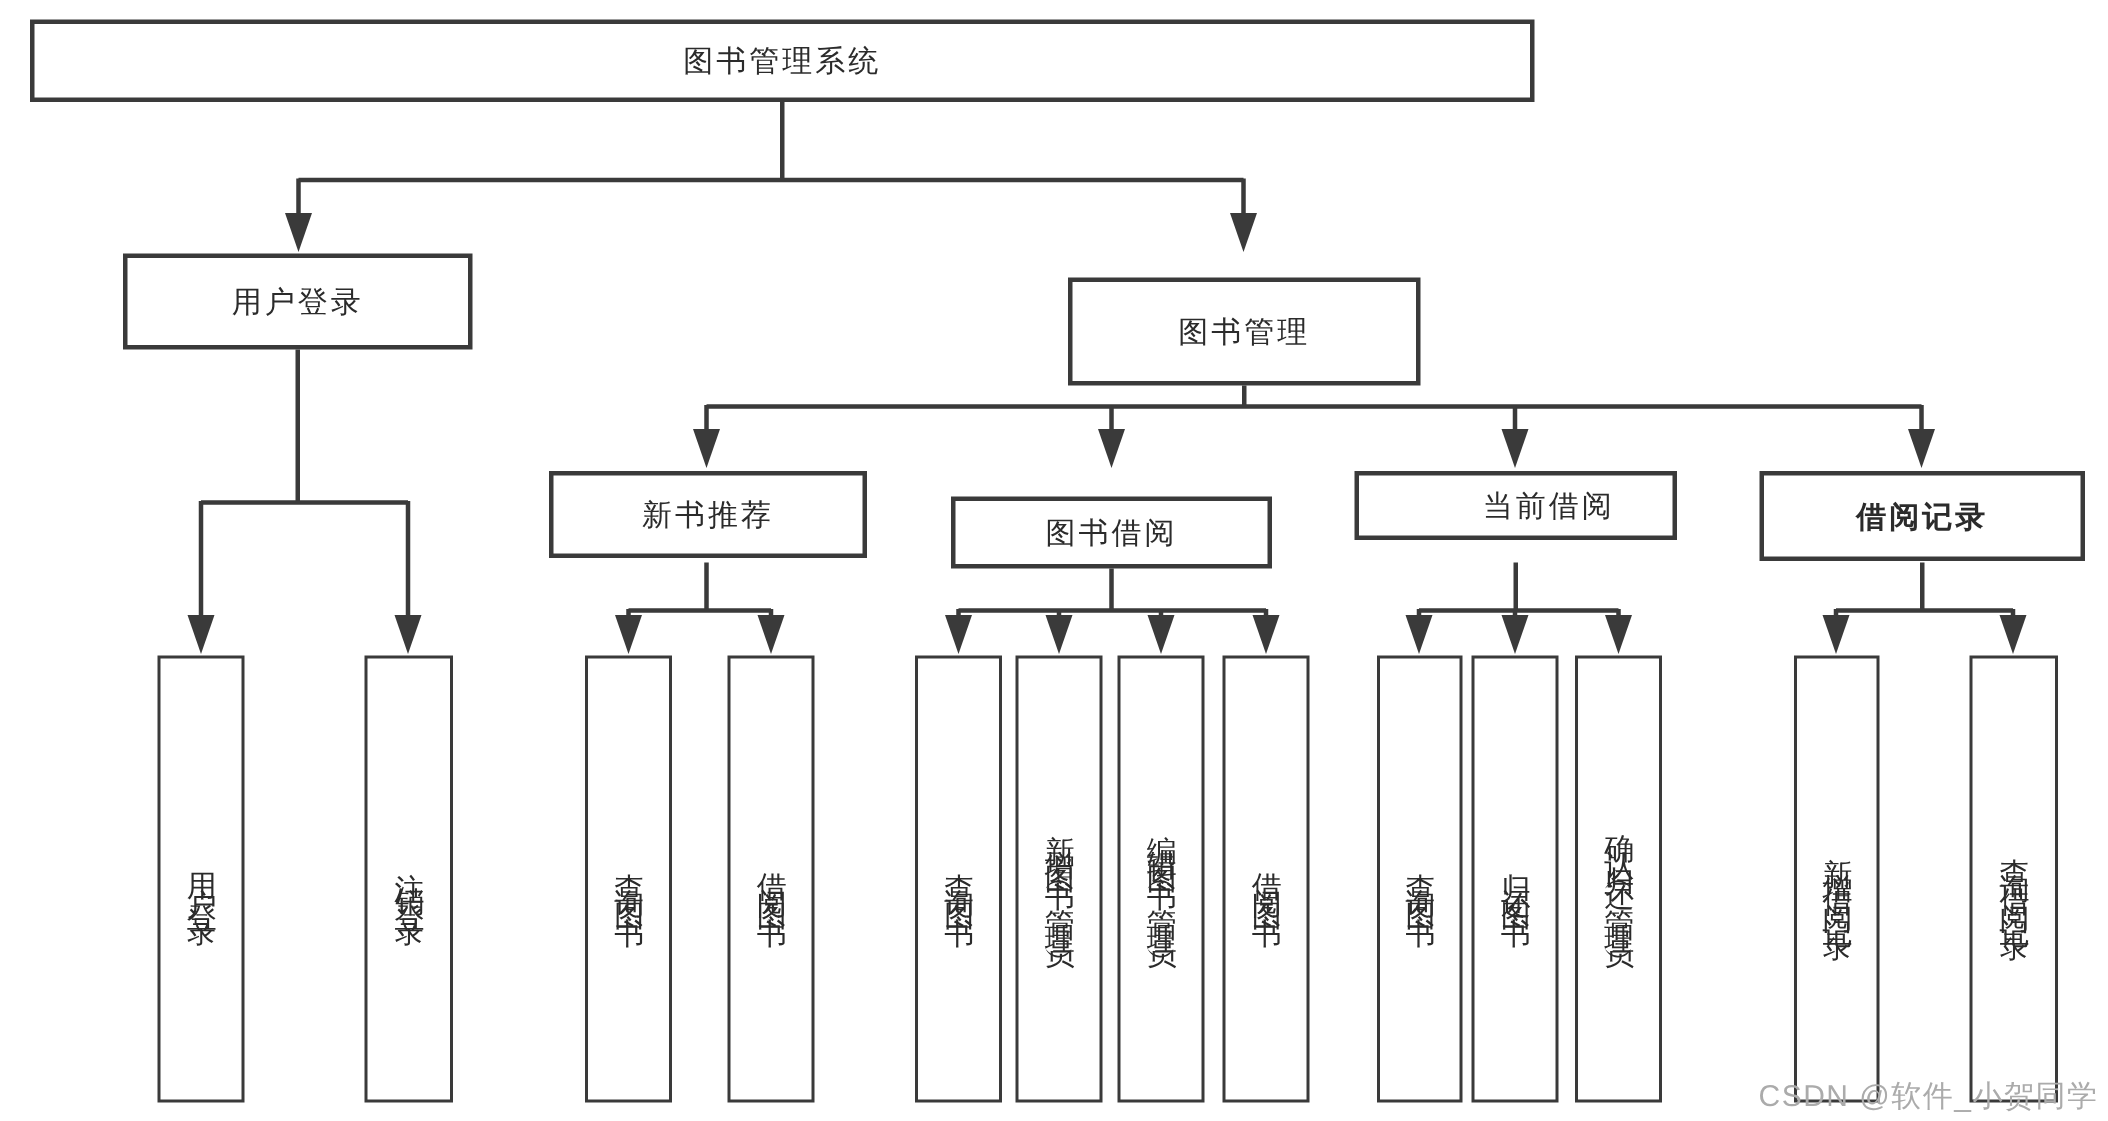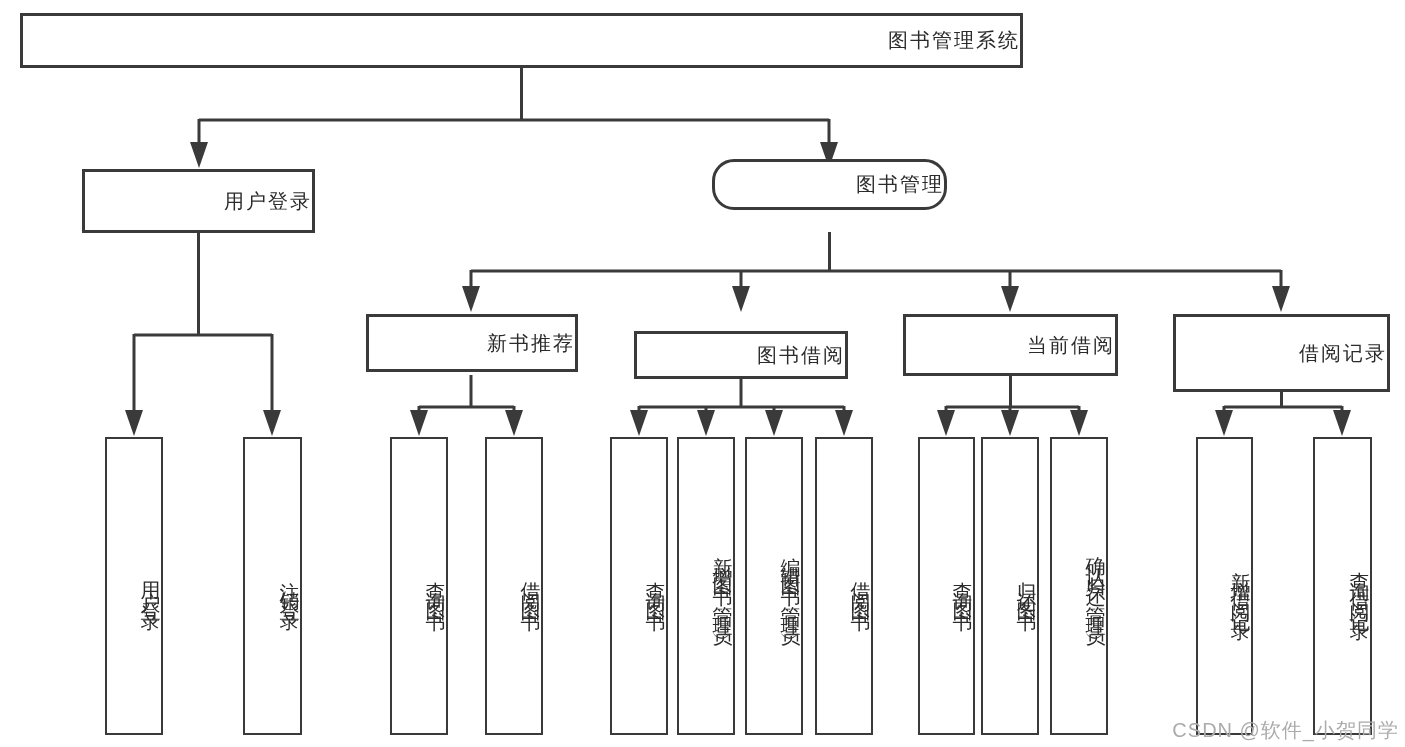--- a/index.html
+++ b/index.html
@@ -15,32 +15,32 @@
   svg.connectors { position: absolute; left: 0; top: 0; }
   .ln  { stroke: var(--line, #3a3a3a); }
   .arw { fill:   var(--line, #3a3a3a); }
   .box {
     position: absolute;
     box-sizing: border-box;
     background: var(--box-fill, #ffffff);
     border: 3px solid var(--box-border, #3a3a3a);
     display: flex;
     align-items: center;
-    justify-content: flex-end;
+    justify-content: center;
     font-size: 20px;
     letter-spacing: 2px;
     white-space: nowrap;
   }
   .root { left: 20px;  top: 13px;  width: 1003px; height: 55px; }
   .l2a  { left: 82px;  top: 169px; width: 233px;  height: 64px; }
-  .l2b  { left: 712px; top: 159px; width: 235px;  height: 51px; border-radius: 22px; }
+  .l2b  { left: 712px; top: 185px; width: 235px;  height: 72px; }
   .l3a  { left: 366px; top: 314px; width: 212px;  height: 58px; }
   .l3b  { left: 634px; top: 331px; width: 214px;  height: 48px; }
-  .l3c  { left: 903px; top: 314px; width: 215px;  height: 62px; padding-left: 44px; }
-  .l3d  { left: 1173px;top: 314px; width: 217px;  height: 78px; }
+  .l3c  { left: 903px; top: 314px; width: 215px;  height: 46px; padding-left: 44px; }
+  .l3d  { left: 1173px;top: 314px; width: 217px;  height: 60px; font-weight: bold; }
   .leaf {
     border-width: 2px;
     top: 437px;
     height: 298px;
     width: 58px;
     letter-spacing: 0;
   }
   .vtext {
     writing-mode: vertical-rl;
     text-orientation: mixed;

